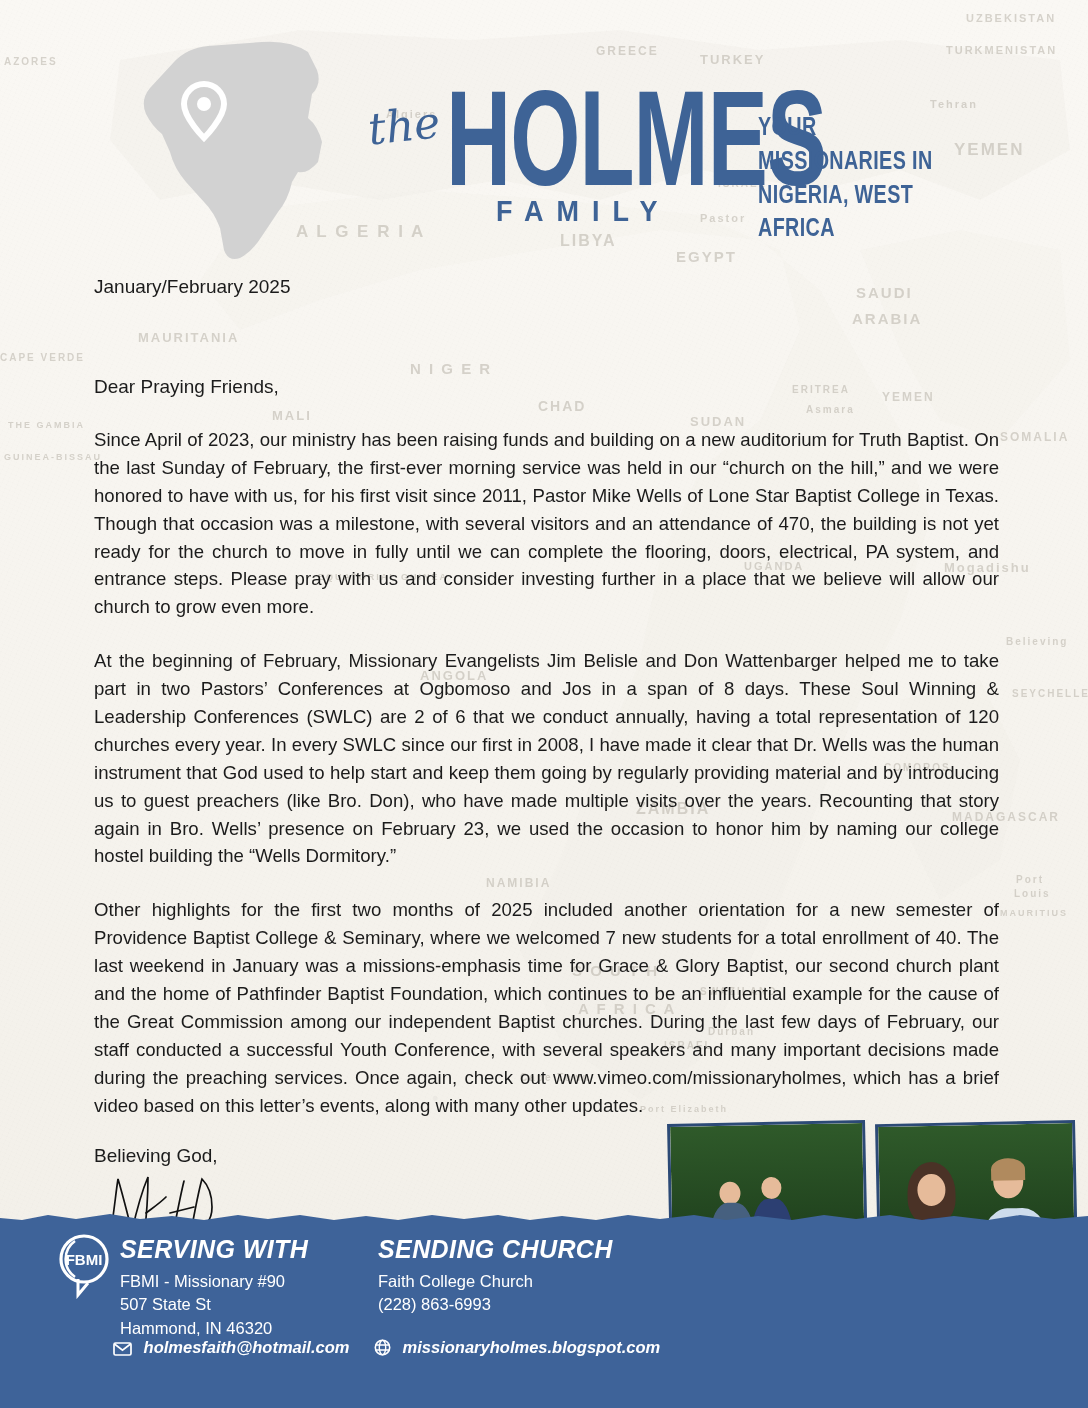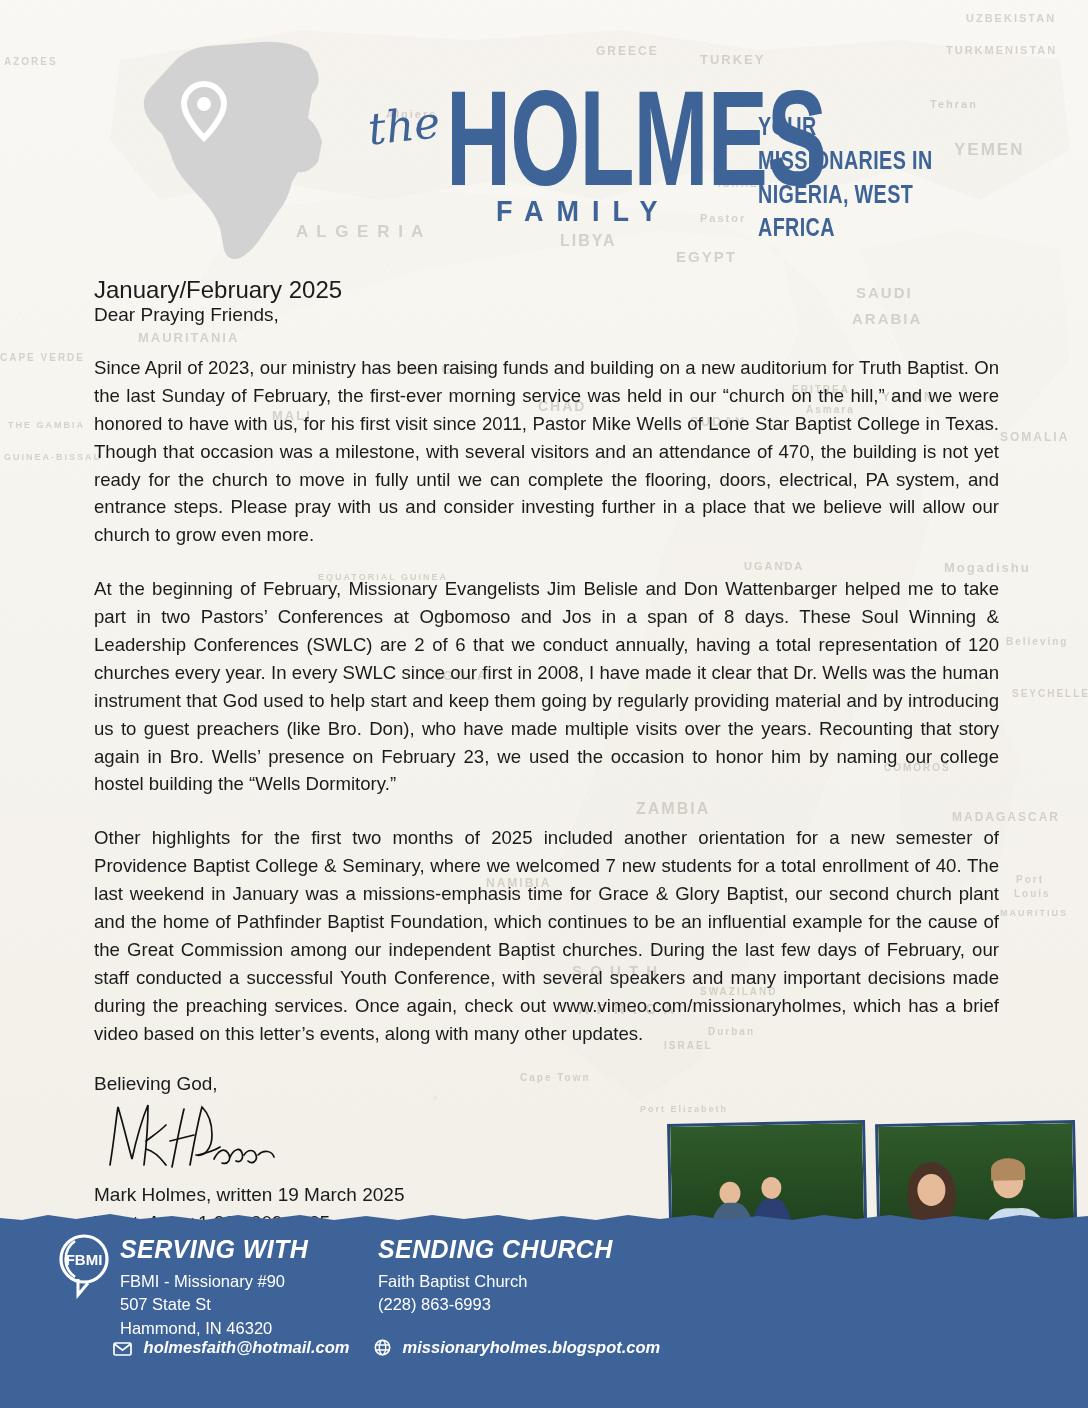--- a/index.html
+++ b/index.html
@@ -39,21 +39,21 @@
        font-weight:700;font-size:98px;letter-spacing:-1px;color:#3E6396;
        transform:scaleY(1.38) scaleX(.92);transform-origin:left top;line-height:1;}
   .family{position:absolute;left:128px;top:118px;font-weight:700;font-size:27px;
        letter-spacing:13px;color:#3E6396;transform:scaleY(1.12);}
   .tagline{position:absolute;left:390px;top:32px;font-weight:700;font-size:21px;
        line-height:1.28;color:#3E6396;letter-spacing:.4px;transform:scaleY(1.25) scaleX(.94);
        transform-origin:left top;}
 
   
   #letter{position:absolute;left:94px;top:276px;width:905px;color:#1b1b1b;}
-  .date{font-size:24px;}
+  .date{font-size:19px;margin-bottom:78px;}
   .salut{font-size:19px;margin-bottom:28px;}
   .para{font-size:18.6px;line-height:1.5;text-align:justify;margin:0 0 26px 0;}
   .closing{font-size:19px;margin-top:8px;}
   #sigimg{width:180px;height:78px;margin:2px 0 2px 8px;}
   .signline{font-size:19px;line-height:1.45;}
 
   
   #photos{position:absolute;left:660px;top:1122px;width:428px;height:286px;}
   .photo{position:absolute;top:0;height:286px;overflow:hidden;
          border:3px solid #2c4a76;box-sizing:border-box;}
@@ -239,21 +239,21 @@
 
     <div class="fcol" style="left:120px;top:14px;">
       <div class="ftitle">SERVING WITH</div>
       <div class="fline" style="margin-top:6px;">FBMI - Missionary #90</div>
       <div class="fline">507 State St</div>
       <div class="fline">Hammond, IN 46320</div>
     </div>
 
     <div class="fcol" style="left:378px;top:14px;">
       <div class="ftitle">SENDING CHURCH</div>
-      <div class="fline" style="margin-top:6px;">Faith Baptist Church</div>
+      <div class="fline" style="margin-top:6px;">Faith College Church</div>
       <div class="fline">(228) 863-6993</div>
     </div>
 
     <div class="fcontact" style="left:113px;top:117px;">
       <svg class="ficon" width="19" height="14" viewBox="0 0 19 14">
         <rect x="1" y="1" width="17" height="12" rx="1.5" fill="none" stroke="#fff" stroke-width="1.7"></rect>
         <path d="M1.5 2 L9.5 8.2 L17.5 2" fill="none" stroke="#fff" stroke-width="1.7"></path>
       </svg>
       <span>holmesfaith@hotmail.com</span>
     </div>

